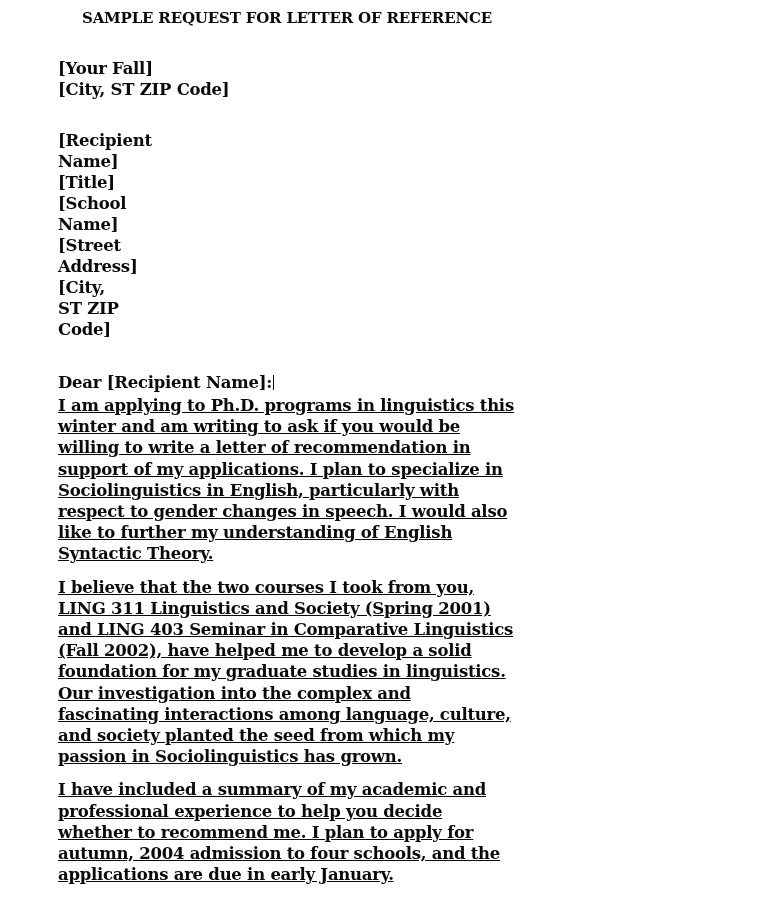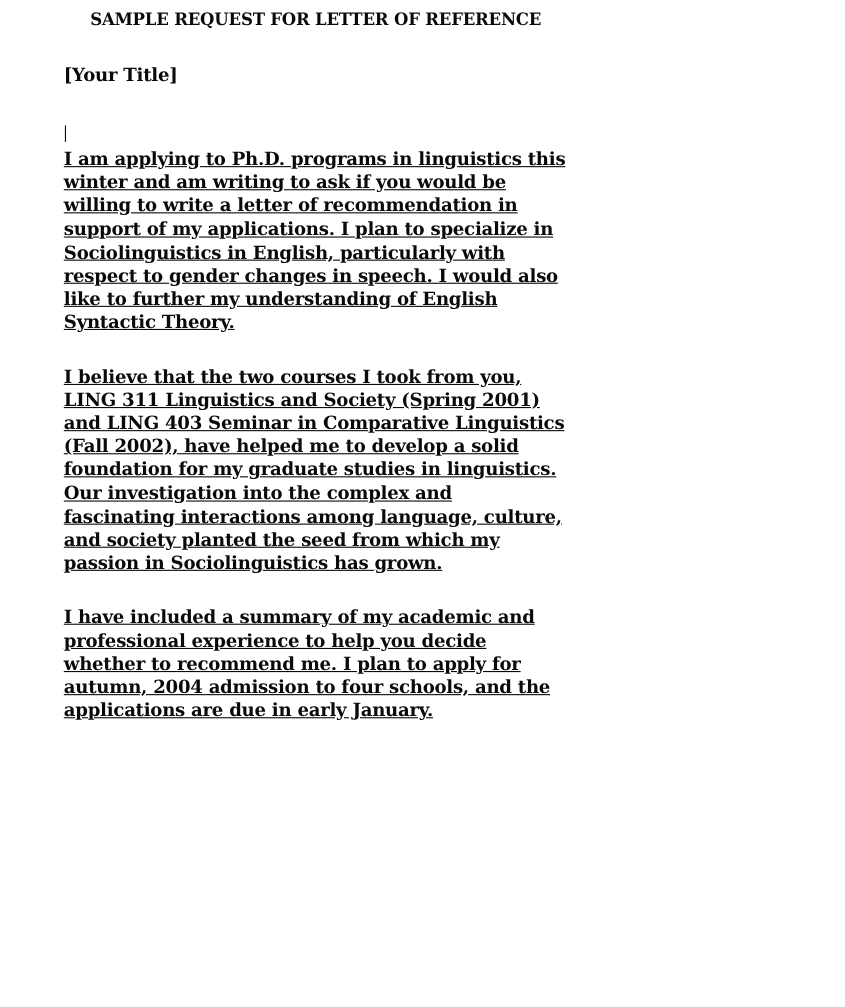--- a/index.html
+++ b/index.html
@@ -87,21 +87,21 @@
     font-weight: 700;
     line-height: 21.2px;
     letter-spacing: -0.25px;
     margin: 0;
     padding: 0;
     text-align: left;
     text-decoration: underline;
   }
 
   p.para + p.para {
-    margin-top: 28px;
+    margin-top: 12px;
   }
 
   .para-first {
     margin-top: 0;
   }
 
   .body-wrap {
     margin-top: 2px;
   }
 
@@ -111,25 +111,35 @@
 </style>
 </head>
 <body>
 
 <div class="page">
   <div class="column">
 
     <div class="doc-title">SAMPLE REQUEST FOR LETTER OF REFERENCE</div>
 
     <div class="block sender-block">
-      <span class="line">[Your Title]</span>
+      <span class="line">[Your Fall]</span>
+      <span class="line">[City, ST ZIP Code]</span>
     </div>
 
+    <div class="block recipient-block">
+      <span class="addr-line">[Recipient</span>
+      <span class="addr-line">Name]</span>
+      <span class="addr-line">[Title]</span>
+      <span class="addr-line">[School Name]</span>
+      <span class="addr-line">[Street</span>
+      <span class="addr-line">Address] [City,</span>
+      <span class="addr-line">ST ZIP Code]</span>
+    </div>
 
-    <div class="block salutation"><span class="caret"></span></div>
+    <div class="block salutation"><span>Dear [Recipient Name]:</span><span class="caret"></span></div>
 
     <div class="body-wrap">
       <p class="para para-first">I am applying to Ph.D. programs in linguistics this winter and am writing to ask if you would be willing to write a letter of recommendation in support of my applications. I plan to specialize in Sociolinguistics in English, particularly with respect to gender changes in speech. I would also like to further my understanding of English Syntactic Theory.</p>
       <p class="para">I believe that the two courses I took from you, LING 311 Linguistics and Society (Spring 2001) and LING 403 Seminar in Comparative Linguistics (Fall 2002), have helped me to develop a solid foundation for my graduate studies in linguistics. Our investigation into the complex and fascinating interactions among language, culture, and society planted the seed from which my passion in Sociolinguistics has grown.</p>
       <p class="para">I have included a summary of my academic and professional experience to help you decide whether to recommend me. I plan to apply for autumn, 2004 admission to four schools, and the applications are due in early January.</p>
 
     </div>
 
   </div>
 </div>

